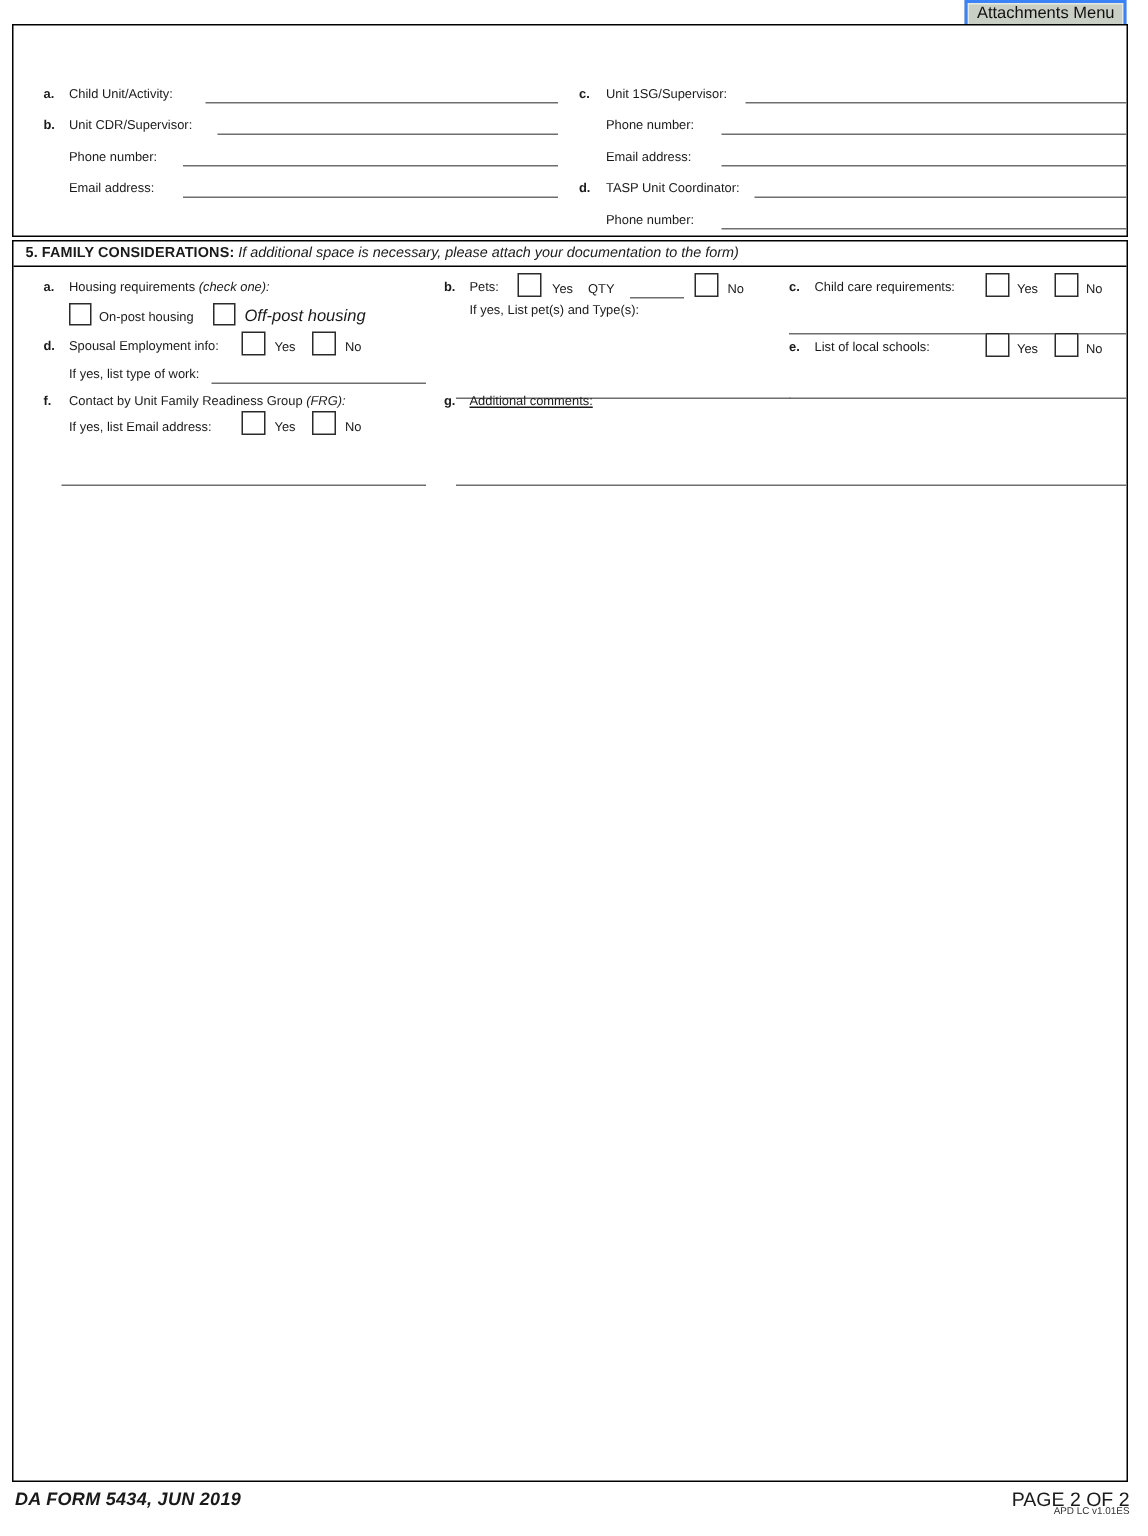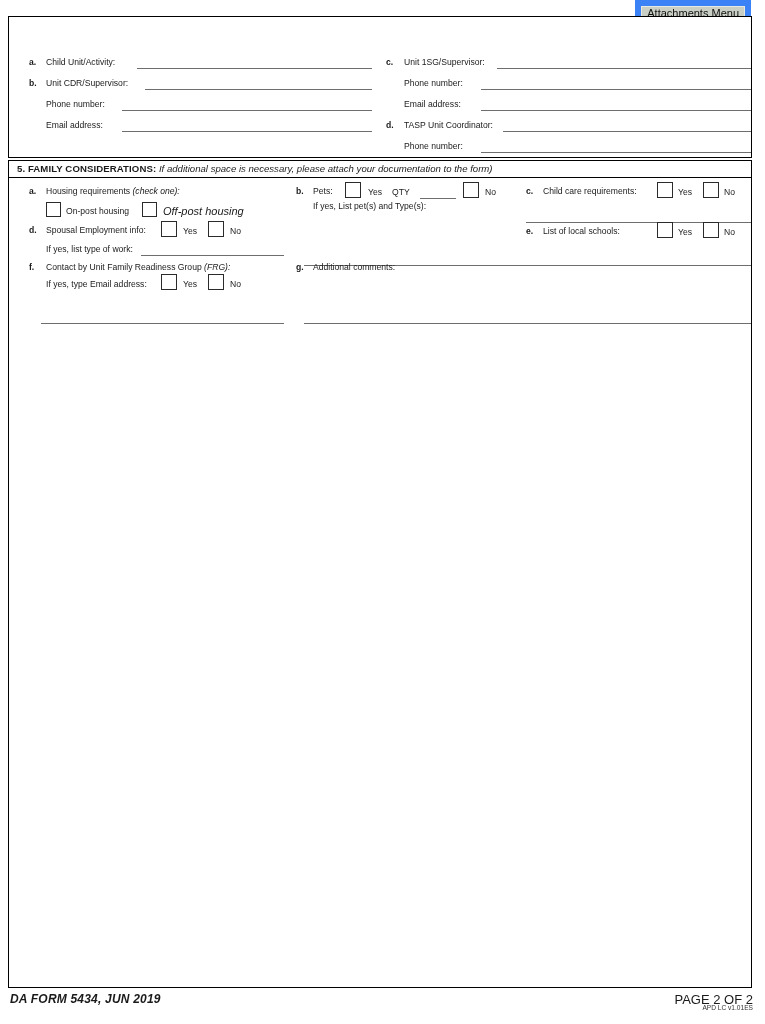--- a/index.html
+++ b/index.html
@@ -11,21 +11,21 @@
     position:relative;
     overflow:hidden;
     -webkit-font-smoothing:antialiased;
   }
   .page{position:absolute;left:0;top:0;width:765px;height:1024px;}
 
   
   .attach-menu{
     position:absolute;right:14px;top:0px;
     background:#c9cfc4;
-    border:6px solid #3b82f6;
+    border:2px solid #3b82f6;
     box-shadow:inset 0 0 0 1px #e6e9e2;
     padding:1px 6px 2px 6px;
     font-size:11px;
     line-height:12px;
     color:#111;
     font-family:"Liberation Sans", sans-serif;
     white-space:nowrap;
     cursor:pointer;
   }
 
@@ -180,29 +180,29 @@
       <span class="lbl" style="left:534px;top:48px;">List of local schools:</span>
       <div class="box" style="left:648px;top:44px;width:16px;height:16px;"></div>
       <span class="lbl" style="left:669px;top:49px;">Yes</span>
       <div class="box" style="left:694px;top:44px;width:16px;height:16px;"></div>
       <span class="lbl" style="left:715px;top:49px;">No</span>
       <div class="rule" style="left:517px;top:87px;width:225px;"></div>
 
       <span class="ltr" style="left:20px;top:84px;">f.</span>
       <span class="lbl" style="left:37px;top:84px;"><span>Contact by Unit Family Readiness Group</span> <span class="it">(FRG):</span></span>
 
-      <span class="lbl" style="left:37px;top:101px;">If yes, type Email address:</span>
+      <span class="lbl" style="left:37px;top:101px;">If yes, list Email address:</span>
       <div class="box" style="left:152px;top:96px;width:16px;height:16px;"></div>
       <span class="lbl" style="left:174px;top:101px;">Yes</span>
       <div class="box" style="left:199px;top:96px;width:16px;height:16px;"></div>
       <span class="lbl" style="left:221px;top:101px;">No</span>
       <div class="rule" style="left:32px;top:145px;width:243px;"></div>
 
       <span class="ltr" style="left:287px;top:84px;">g.</span>
-      <span class="lbl" style="left:304px;top:84px;">Additional comments:</span>
+      <span class="lbl" style="left:304px;top:84px;text-decoration:underline;">Additional comments:</span>
       <div class="rule" style="left:295px;top:145px;width:447px;"></div>
 
     </div>
   </div>
 
   <div class="f-left">DA FORM 5434, JUN 2019</div>
   <div class="f-page">PAGE 2 OF 2</div>
   <div class="f-apd">APD LC v1.01ES</div>
 
 </div>

